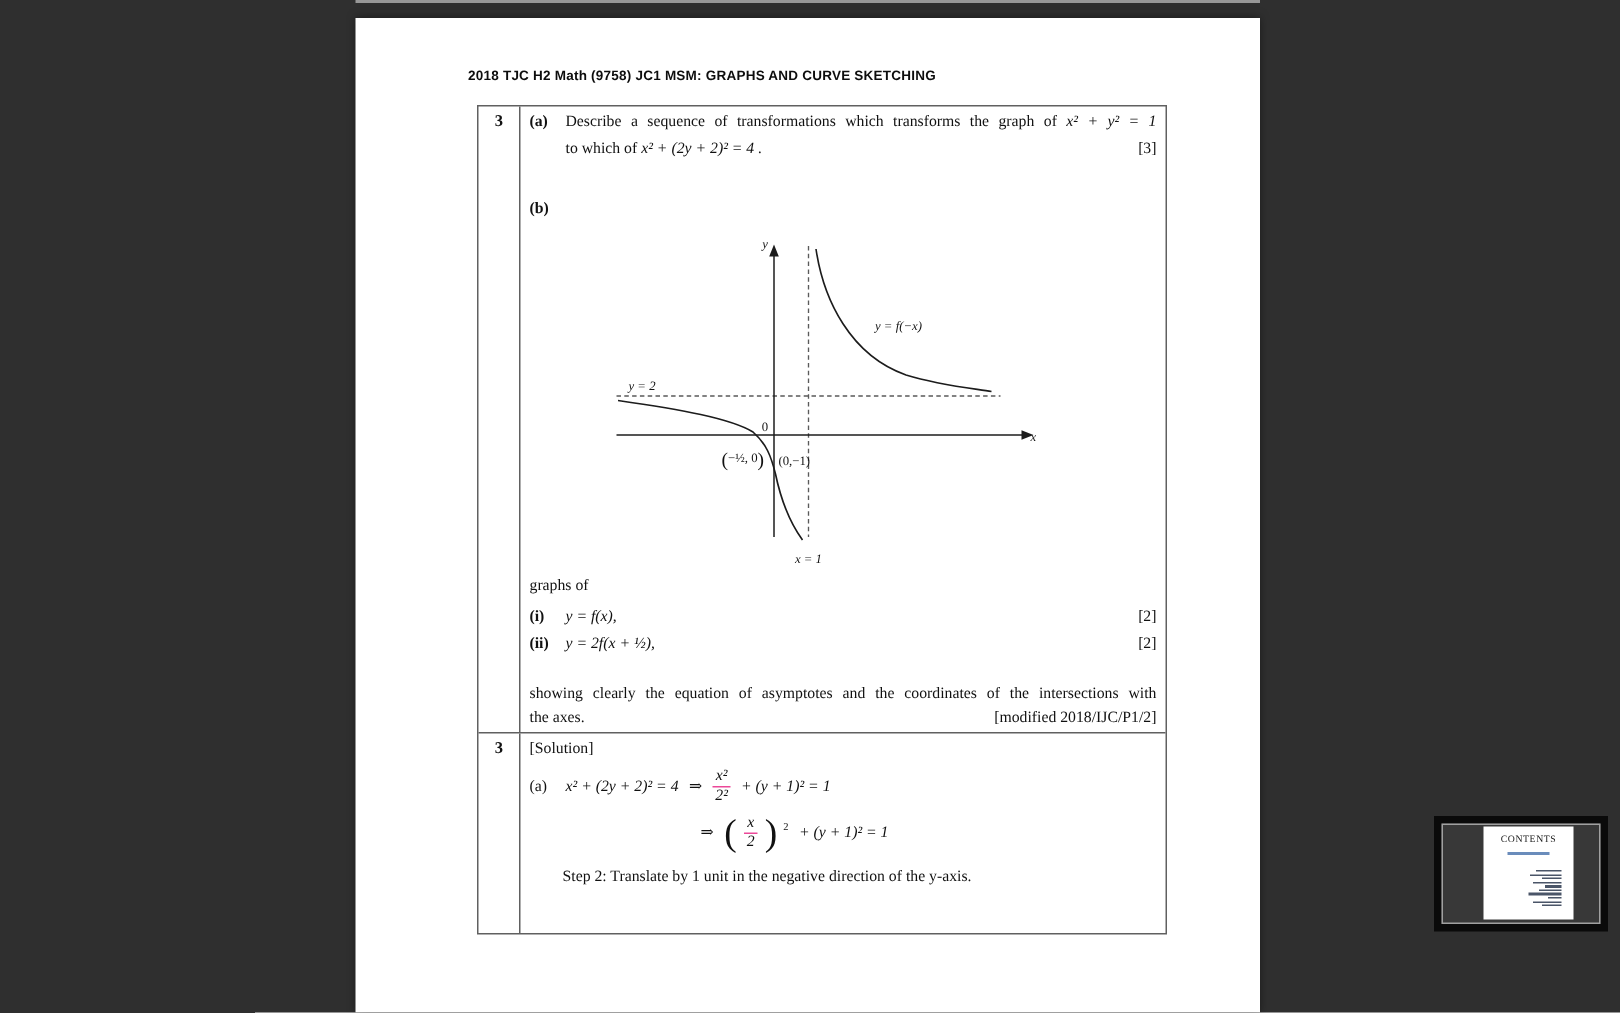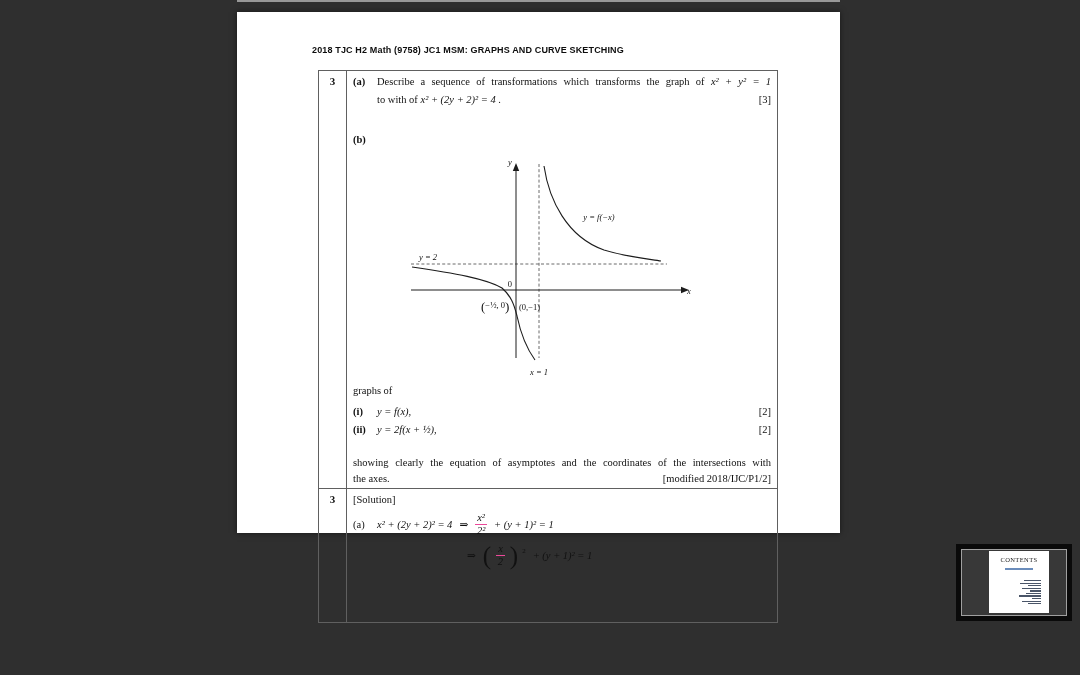--- a/index.html
+++ b/index.html
@@ -4,21 +4,21 @@
 <style>
   html,body{margin:0;padding:0;}
   .screen{
     position:relative;width:1080px;height:675px;overflow:hidden;
     background:#2f2f2f;
     font-family:"Liberation Serif","DejaVu Serif",serif;
     color:#111;
   }
   .prev-page-strip{position:absolute;left:237px;top:0;width:603px;height:2px;background:#989898;}
   .page{
-    position:absolute;left:237px;top:12px;width:603px;height:521px;
+    position:absolute;left:237px;top:12px;width:603px;height:663px;
     background:#ffffff;box-shadow:0 0 6px rgba(0,0,0,.5);
   }
   .doc-header{
     position:absolute;left:75px;top:33px;
     font-family:"Liberation Sans","DejaVu Sans",sans-serif;
     font-weight:bold;font-size:9px;letter-spacing:.15px;color:#0d0d0d;white-space:nowrap;
   }
   .qtable{
     position:absolute;left:81px;top:58px;width:460px;box-sizing:border-box;
     border:1px solid #606060;font-size:10.5px;line-height:14px;
@@ -94,21 +94,21 @@
 
       <div class="trow r1">
         <div class="numcol">3</div>
         <div class="cell">
 
           <div class="aline1">
             <span class="plabel">(a)</span>
             <span class="atext"><span>Describe a sequence of transformations which transforms the graph of</span> <span class="m">x² + y² = 1</span></span>
           </div>
           <div class="aline2">
-            <span><span>to with of</span> <span class="m">x² + (2y + 2)² = 4 .</span></span>
+            <span><span>to which of</span> <span class="m">x² + (2y + 2)² = 4 .</span></span>
             <span class="marks">[3]</span>
           </div>
 
           <div class="blabel">(b)</div>
 
           <svg class="graph" width="295" height="226" viewBox="0 0 295 226">
             <line class="gdash" x1="12" y1="109" x2="268" y2="109"></line>
             <line class="gdash" x1="140" y1="9" x2="140" y2="203"></line>
             <line class="gax" x1="12" y1="135" x2="283" y2="135"></line>
             <polygon points="282,131.8 290,135 282,138.2" fill="#1c1c1c"></polygon>
@@ -173,20 +173,21 @@
             <span class="frac" style="margin:0 -2px;">
               <span class="fn">x</span>
               <span>2</span>
             </span>
             <span class="bp">)</span>
             <span class="psup">2</span>
             <span class="m">+ (y + 1)² = 1</span>
           </div>
 
           <div class="steps">
+            <div>Step 2:  Translate by 1 unit in the negative direction of the y-axis.</div>
           </div>
 
         </div>
       </div>
 
     </div>
   </div>
 
   <div class="pip">
     <div class="pip-inner">

